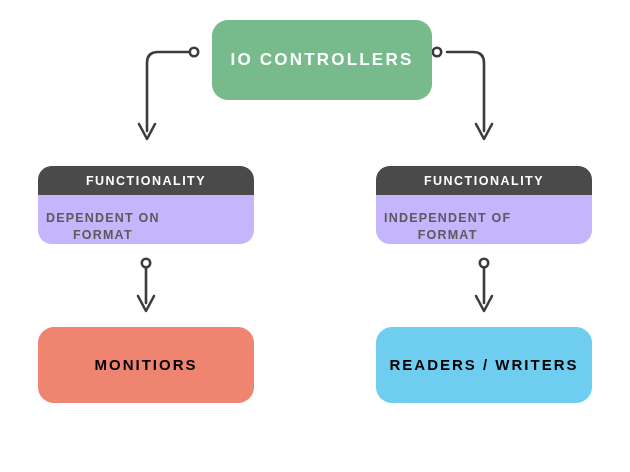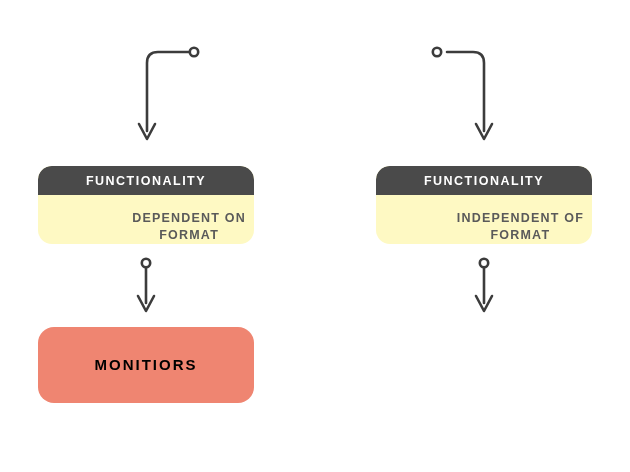--- a/index.html
+++ b/index.html
@@ -65,21 +65,21 @@
     letter-spacing: 2.2px;
   }
 
   
   .card {
     position: absolute;
     z-index: 2;
     width: 216px;
     height: 78px;
     border-radius: 14px;
-    background: #fef9c3;
+    background: #c4b5fd;
     overflow: hidden;
     display: flex;
     flex-direction: column;
     align-items: stretch;
   }
   .card-header {
     height: 30px;
     background: #4a4a4a;
     border-radius: 13px 13px 0 0;
     display: flex;
@@ -91,21 +91,21 @@
     font-size: 12.5px;
     font-weight: bold;
     text-transform: uppercase;
     font-stretch: condensed;
     letter-spacing: 1.5px;
   }
   .card-body {
     flex: 1;
     display: flex;
     align-items: center;
-    justify-content: flex-end;
+    justify-content: flex-start;
     padding: 0 8px;
     margin-top: 15px;
   }
   .card-body-label {
     color: #5a5a5a;
     font-size: 12.5px;
     font-weight: bold;
     text-transform: uppercase;
     font-stretch: condensed;
     letter-spacing: 1.2px;
@@ -168,20 +168,23 @@
 
       <g>
         <path d="M 484 268 L 484 303"></path>
         <path d="M 476 296 L 484 311 L 492 296" stroke-width="2.6"></path>
         <circle cx="484" cy="263" r="4.2" fill="#ffffff" stroke="#3c3c3c" stroke-width="2.6"></circle>
       </g>
 
     </g>
   </svg>
 
+  <div class="node" id="node-root">
+    <span class="node-label">IO Controllers</span>
+  </div>
 
   <div class="card" id="card-left">
     <div class="card-header">
       <span class="card-header-label">Functionality</span>
     </div>
     <div class="card-body">
       <span class="card-body-label">Dependent On
 Format</span>
     </div>
   </div>
@@ -193,14 +196,17 @@
     <div class="card-body">
       <span class="card-body-label">Independent Of
 Format</span>
     </div>
   </div>
 
   <div class="node" id="node-monitors">
     <span class="node-label">Monitiors</span>
   </div>
 
+  <div class="node" id="node-readers">
+    <span class="node-label">Readers / Writers</span>
+  </div>
 
 </div>
 
 </body></html>

